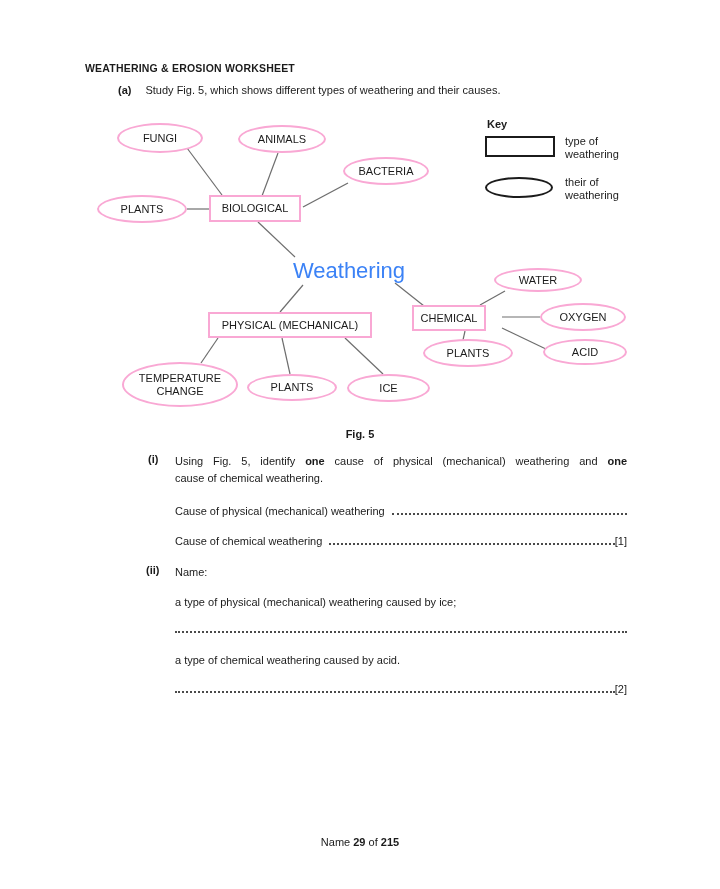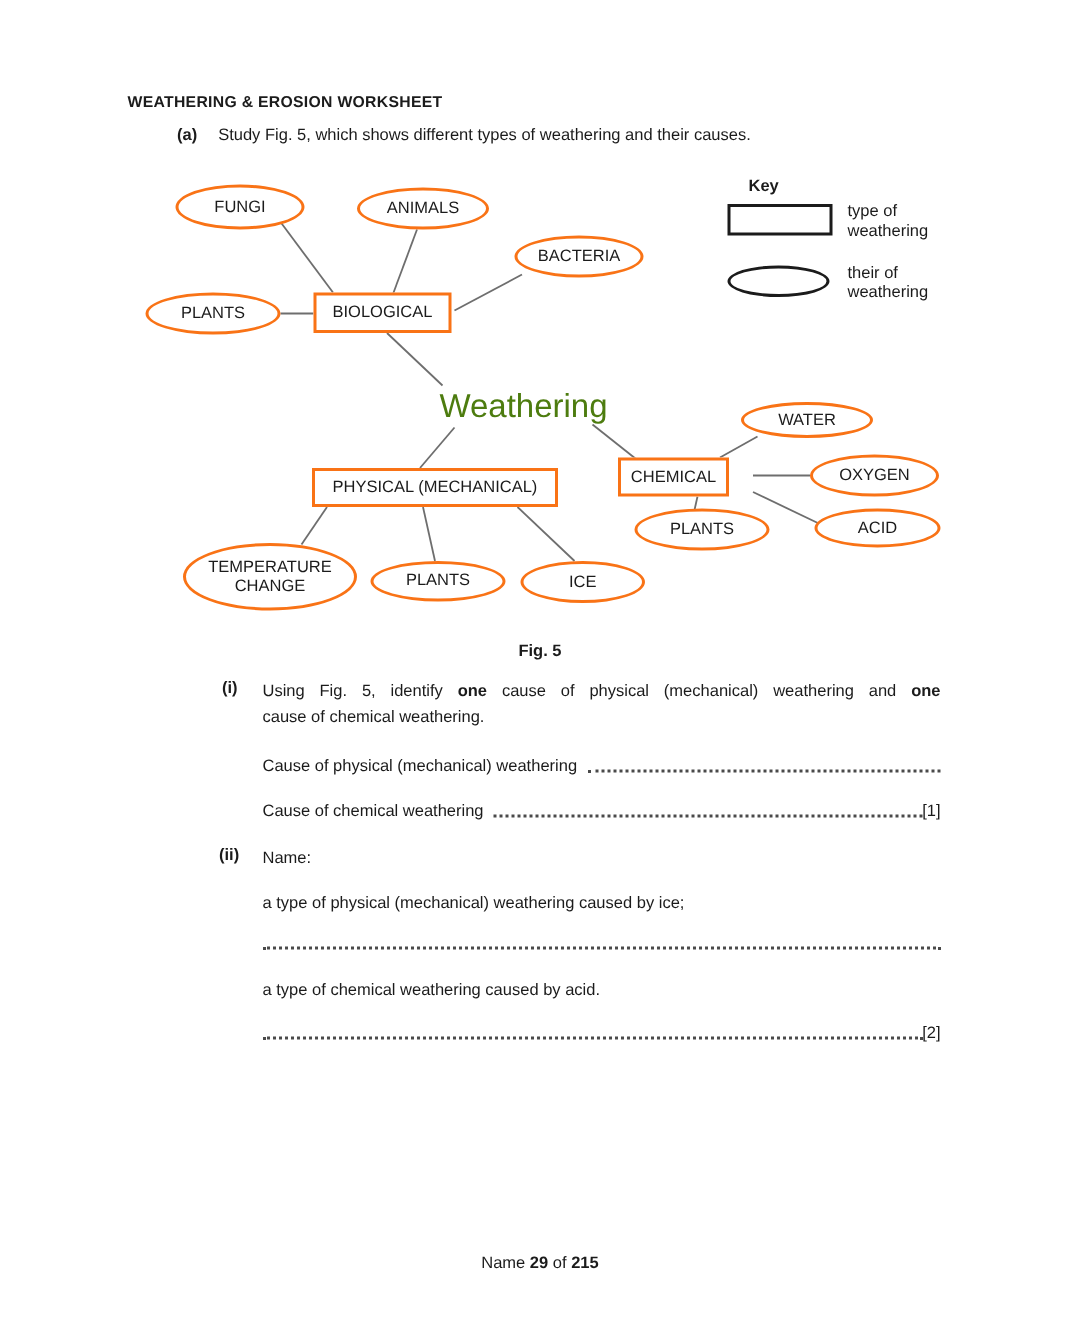--- a/index.html
+++ b/index.html
@@ -11,31 +11,31 @@
   .abs{position:absolute;}
   .page-title{left:85px;top:62px;font-size:10.5px;font-weight:bold;letter-spacing:.2px;}
   .instruction{left:118px;top:84px;font-size:11px;width:520px;}
   .instruction .num{font-weight:bold;margin-right:14px;}
   
   .diagram{left:90px;top:115px;width:560px;height:312px;}
   .diagram svg{position:absolute;left:0;top:0;}
   .node{
     position:absolute;display:flex;align-items:center;justify-content:center;
     text-align:center;font-size:11px;line-height:13px;background:#fff;
-    border:2px solid #f97316;box-sizing:border-box;
+    border:2px solid #f9a8d4;box-sizing:border-box;
   }
   .ellipse{border-radius:50%;}
   .box{border-radius:0;}
   .center-label{
     position:absolute;display:flex;align-items:center;justify-content:center;
-    font-size:22px;color:#4d7c0f;
+    font-size:22px;color:#3b82f6;
   }
   
   .key{left:485px;top:118px;width:165px;height:90px;font-size:11px;}
-  .key-title{position:absolute;left:2px;top:0;font-weight:bold;margin-left:12px;}
+  .key-title{position:absolute;left:2px;top:0;font-weight:bold;}
   .key-rect{position:absolute;left:0;top:18px;width:66px;height:17px;border:2px solid #1b1b1b;background:#fff;}
   .key-ellipse{position:absolute;left:0;top:59px;width:64px;height:17px;border:2px solid #1b1b1b;border-radius:50%;background:#fff;}
   .key-label{position:absolute;left:80px;width:70px;line-height:13px;}
   .key-label.l1{top:17px;}
   .key-label.l2{top:58px;}
   .fig-caption{left:0;top:428px;width:720px;text-align:center;font-weight:bold;font-size:11px;}
   
   .qnum{font-weight:bold;font-size:11px;}
   .qtext{font-size:11px;line-height:16.5px;}
   .justify-all{display:block;text-align:justify;text-align-last:justify;}

